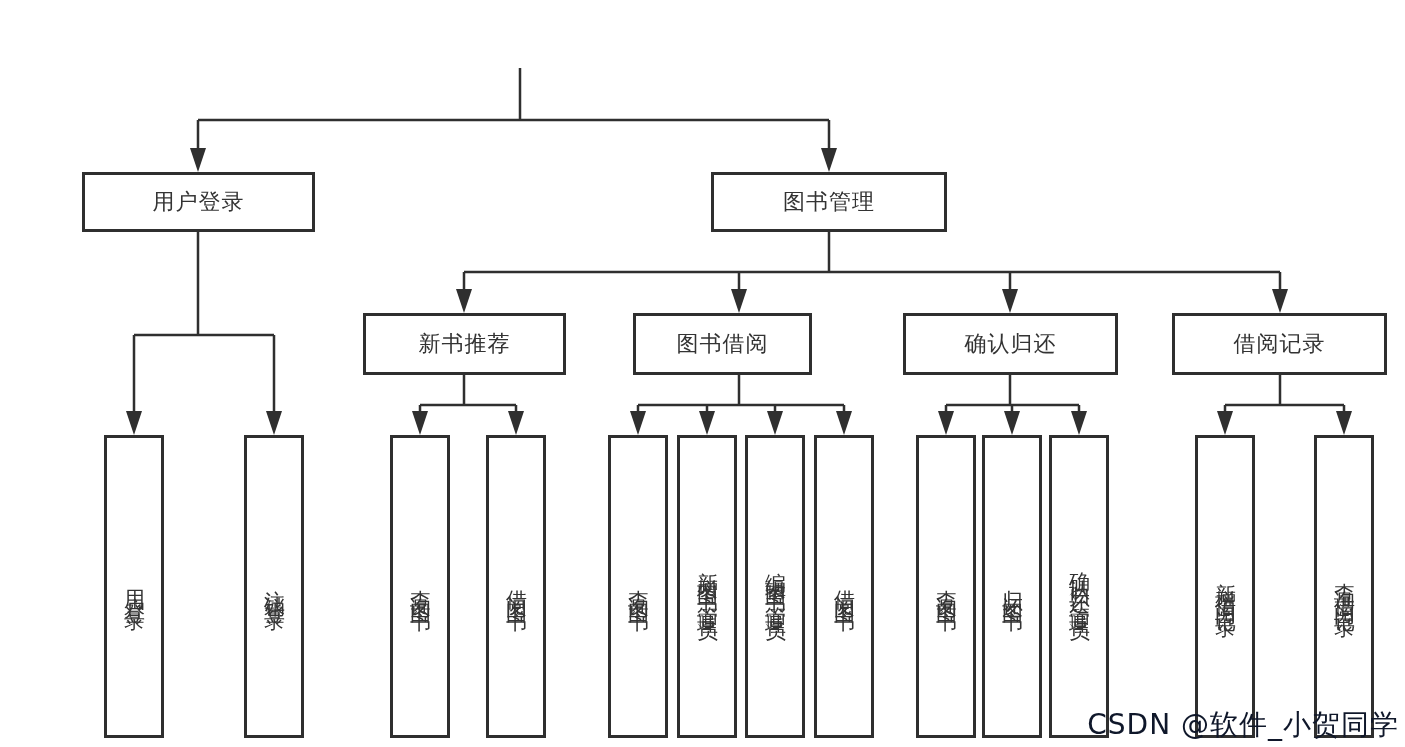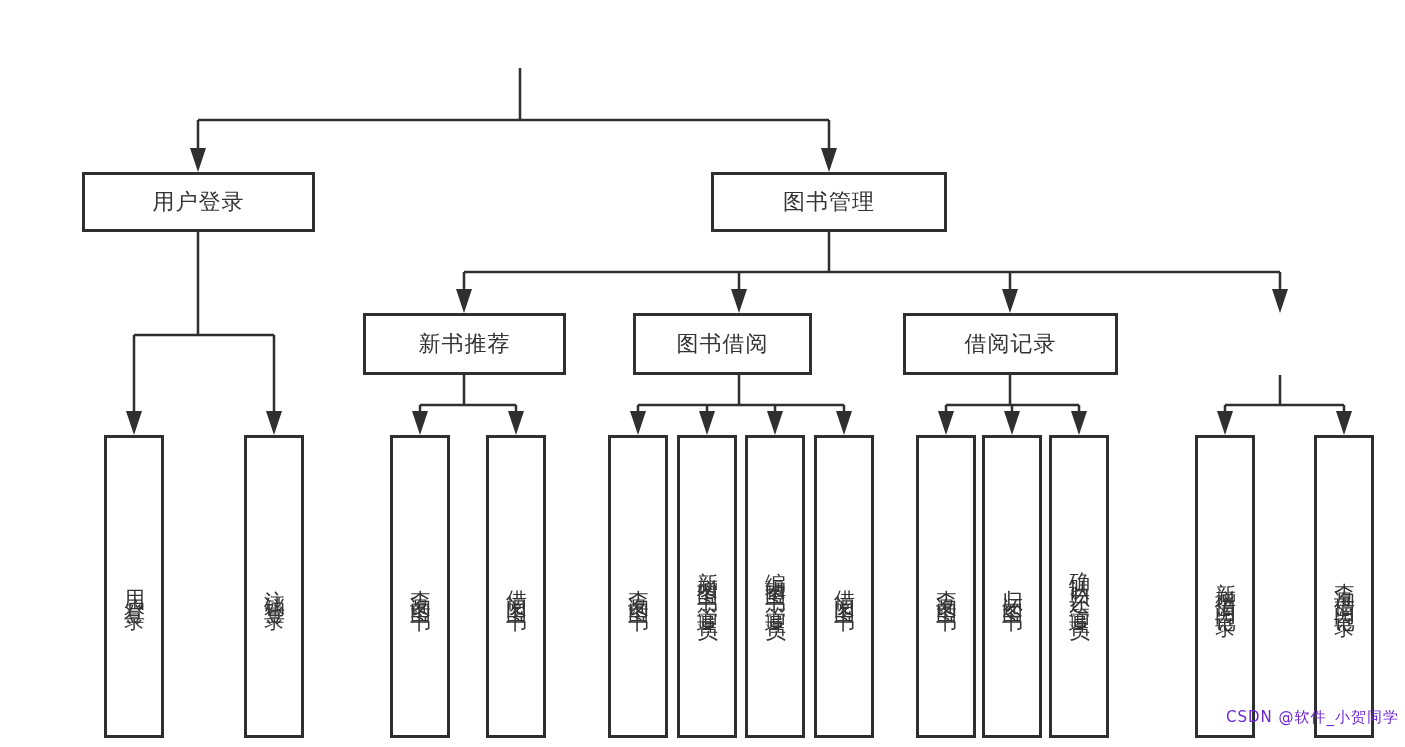--- a/index.html
+++ b/index.html
@@ -24,23 +24,23 @@
   .vnode .vtext{
     writing-mode:vertical-lr;
     font-size:21px;
     line-height:1;
     letter-spacing:7px;
     color:#333333;
     white-space:nowrap;
   }
   .watermark{
     position:absolute;
-    right:6px;bottom:20px;
-    font-size:15px;
-    color:#6d28d9;
+    right:6px;bottom:3px;
+    font-size:28px;
+    color:#0f172a;
     letter-spacing:1px;
     white-space:nowrap;
   }
 </style>
 </head>
 <body>
 
 <div class="canvas">
 
   <svg class="wires" width="1405" height="747" viewBox="0 0 1405 747">
@@ -71,20 +71,23 @@
     <span>图书管理</span>
   </div>
 
   <div class="node hnode" style="left:363px;top:313px;width:203px;height:62px;">
     <span>新书推荐</span>
   </div>
   <div class="node hnode" style="left:633px;top:313px;width:179px;height:62px;">
     <span>图书借阅</span>
   </div>
   <div class="node hnode" style="left:903px;top:313px;width:215px;height:62px;">
+    <span>确认归还</span>
+  </div>
+  <div class="node hnode" style="left:1172px;top:313px;width:215px;height:62px;">
     <span>借阅记录</span>
   </div>
 
   <div class="node vnode" style="left:104px;">
     <span class="vtext">用户登录</span>
   </div>
   <div class="node vnode" style="left:244px;">
     <span class="vtext">注销登录</span>
   </div>
 

